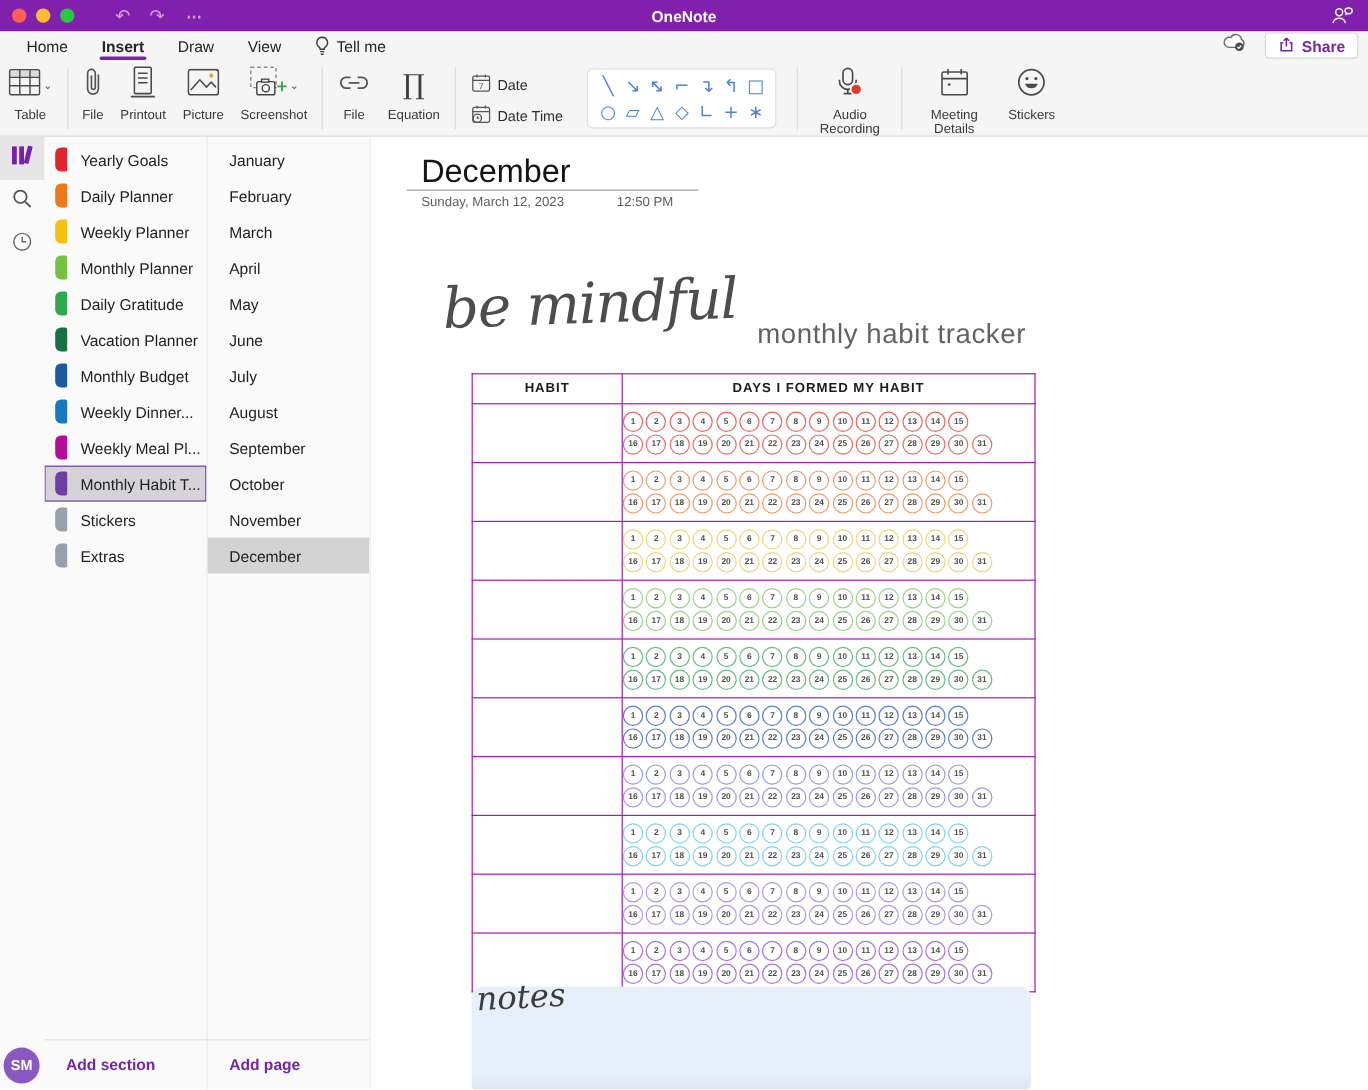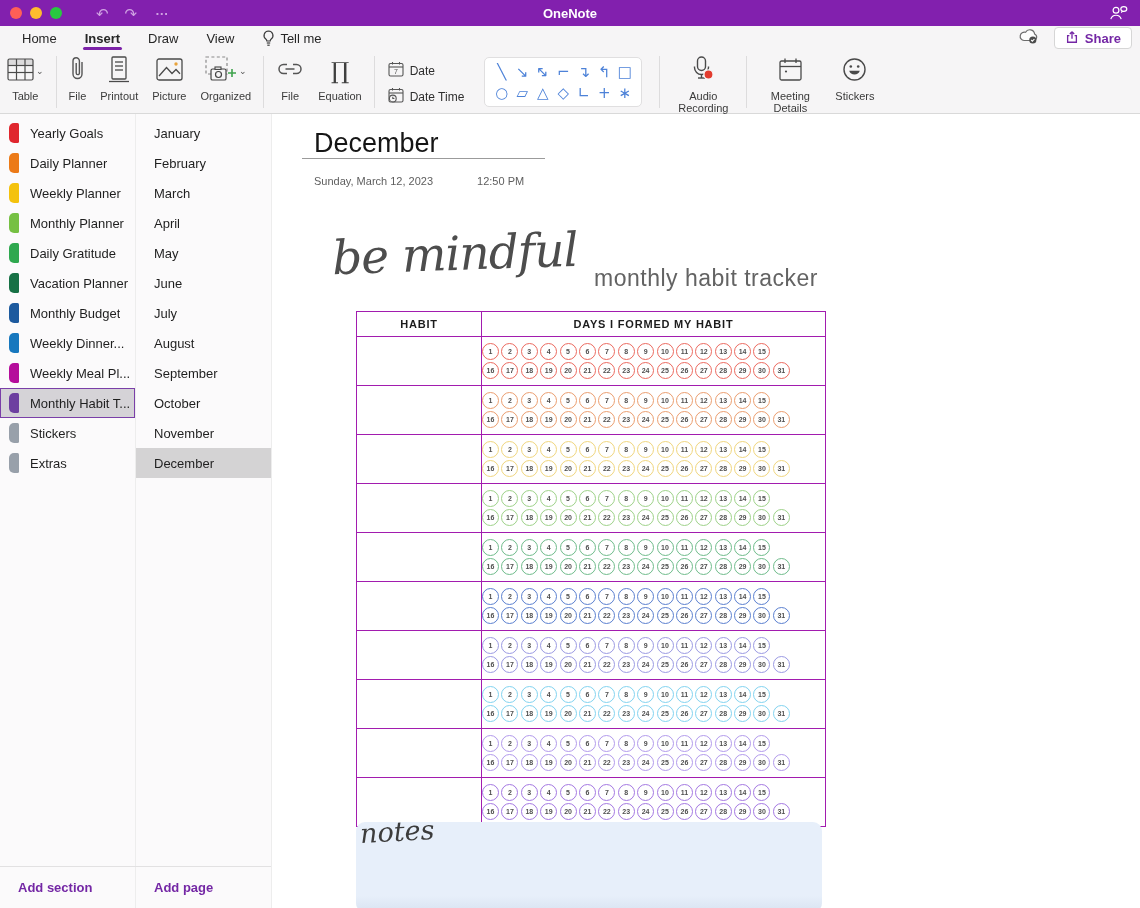--- a/index.html
+++ b/index.html
@@ -80,21 +80,21 @@
   .sidebar-footer{height:41px;border-top:1px solid #e2e1e2;display:flex;flex-shrink:0;}
   .foot-left{width:135px;display:flex;align-items:center;padding-left:18px;box-sizing:border-box;}
   .foot-right{flex:1;border-left:1px solid #ededed;display:flex;align-items:center;
     padding-left:18px;box-sizing:border-box;}
   .footlink{color:#7427a5;font-weight:bold;font-size:13px;}
 
   
   .content{flex:1;background:#fff;position:relative;border-left:1px solid #ededed;overflow:hidden;}
   .page-title{position:absolute;left:42px;top:14px;font-size:27px;color:#151515;}
   .title-rule{position:absolute;left:30px;top:44px;width:243px;height:1px;background:#9b9b9b;}
-  .date-row{position:absolute;left:42px;top:61px;font-size:11px;color:#5e5e5e;display:flex;gap:44px;align-items:center;}
+  .date-row{position:absolute;left:42px;top:49px;font-size:11px;color:#5e5e5e;display:flex;gap:44px;align-items:center;}
   .script{font-family:"DejaVu Serif",serif;font-style:italic;color:#4d4d4d;}
   .be-mindful{position:absolute;left:60px;top:112px;font-size:47px;letter-spacing:-1px;
     transform:rotate(-2deg);}
   .tracker-sub{position:absolute;left:322px;top:151px;font-size:23px;color:#636363;
     letter-spacing:0.5px;}
 
   table.tracker{position:absolute;left:84px;top:197px;border-collapse:collapse;table-layout:fixed;}
   table.tracker th,table.tracker td{border:1px solid #a21caf;padding:0;}
   th.h-habit{width:124px;height:24px;font-size:11px;letter-spacing:0.8px;color:#1c1c1c;}
   th.h-days{width:343px;font-size:11px;letter-spacing:0.8px;color:#1c1c1c;}
@@ -243,21 +243,21 @@
           <svg width="32" height="27" viewBox="0 0 32 27">
             <rect x="1" y="1" width="21" height="17" fill="none" stroke="#8a8a8a" stroke-width="1.2" stroke-dasharray="3 2.4"></rect>
             <rect x="6" y="13" width="15" height="11" rx="1.6" fill="#f6f5f6" stroke="#444" stroke-width="1.2"></rect>
             <rect x="10" y="11" width="6" height="2.4" fill="#f6f5f6" stroke="#444" stroke-width="1.1"></rect>
             <circle cx="13.5" cy="18.5" r="3" fill="none" stroke="#444" stroke-width="1.2"></circle>
             <path d="M27 13 v8 M23 17 h8" stroke="#3fa34d" stroke-width="1.6" fill="none"></path>
           </svg>
         </span>
         <span class="chev">⌄</span>
       </div>
-      <div class="rlbl">Organized</div>
+      <div class="rlbl">Screenshot</div>
     </div>
     <div class="rdivider"></div>
 
     <div class="ritem">
       <div class="ricon">
         <span>
           <svg width="28" height="16" viewBox="0 0 28 16" fill="none" stroke="#555" stroke-width="1.5">
             <path d="M11 3.5 H7.5 a4.5 4.5 0 0 0 0 9 H11"></path>
             <path d="M17 3.5 h3.5 a4.5 4.5 0 0 1 0 9 H17"></path>
             <line x1="9.5" y1="8" x2="18.5" y2="8"></line>
@@ -364,20 +364,48 @@
             <path d="M7.2 13.8 a5.6 5.6 0 0 0 10.6 0 Z" fill="#4a4a4a" stroke="none"></path>
           </svg>
         </span>
       </div>
       <div class="rlbl">Stickers</div>
     </div>
   </div>
 
   <div class="bodywrap">
 
+    <div class="rail">
+      <div class="rail-cell sel">
+        <span>
+          <svg width="20" height="17" viewBox="0 0 20 17">
+            <rect x="1" y="1" width="4" height="15" fill="#7a1fa8"></rect>
+            <rect x="7" y="1" width="4" height="15" fill="#7a1fa8"></rect>
+            <rect x="12.5" y="0.5" width="4" height="15" fill="#7a1fa8" transform="rotate(14 14.5 8)"></rect>
+          </svg>
+        </span>
+      </div>
+      <div class="rail-cell">
+        <span>
+          <svg width="17" height="17" viewBox="0 0 17 17" fill="none" stroke="#555" stroke-width="1.5">
+            <circle cx="7" cy="7" r="5.2"></circle>
+              <line x1="11" y1="11" x2="15.5" y2="15.5"></line>
+          </svg>
+        </span>
+      </div>
+      <div class="rail-cell">
+        <span>
+          <svg width="17" height="17" viewBox="0 0 17 17" fill="none" stroke="#666" stroke-width="1.2">
+            <circle cx="8.5" cy="8.5" r="7"></circle>
+              <path d="M8.5 4.5 V8.5 H11.7"></path>
+          </svg>
+        </span>
+      </div>
+      <div class="avatar">SM</div>
+    </div>
 
     <div class="sidebar">
       <div class="sidebar-cols">
         <div class="sections-col" id="sections-list">
             <div class="srow">
               <span class="stab" style="background: rgb(224, 38, 46);"></span>
               <span class="slbl">Yearly Goals</span>
             </div>
             <div class="srow">
               <span class="stab" style="background: rgb(236, 122, 24);"></span>

